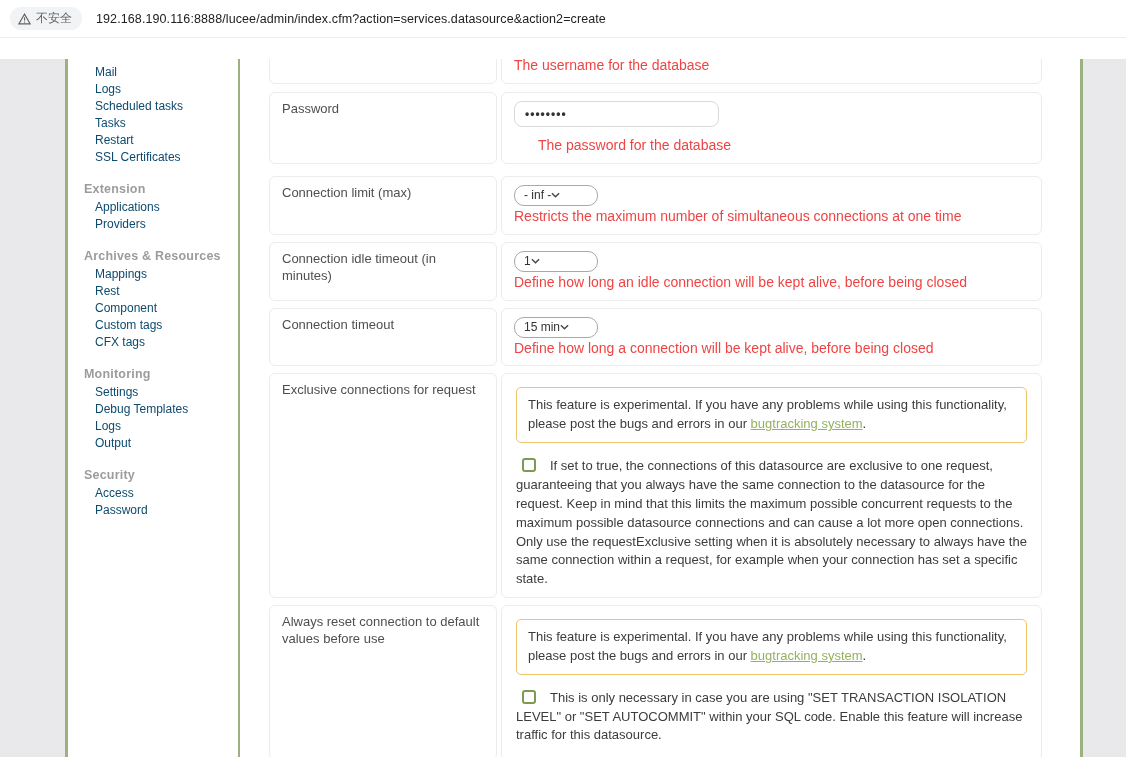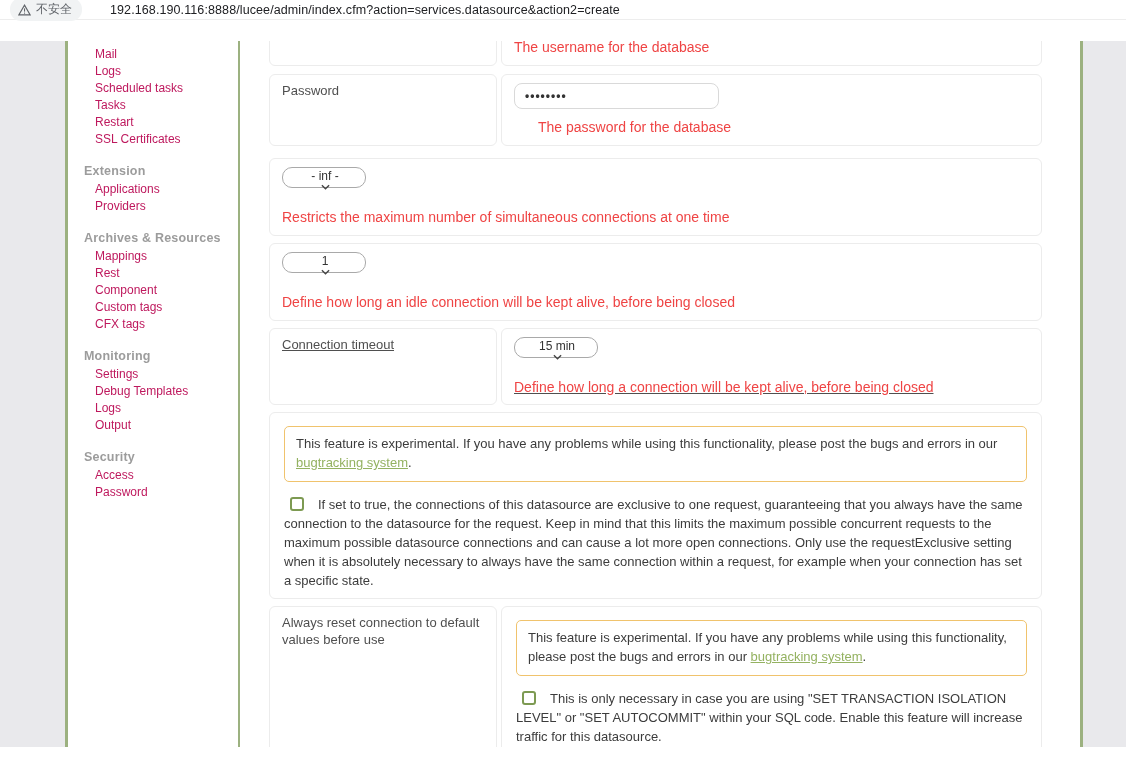--- a/index.html
+++ b/index.html
@@ -1,38 +1,38 @@
 <!DOCTYPE html>
 <html><head>
 <meta charset="utf-8">
 <style>
   * { margin:0; padding:0; box-sizing:border-box; }
   html,body { width:1126px; height:757px; overflow:hidden; background:#fff;
     font-family:"Liberation Sans", sans-serif; }
 
   
-  .browser-bar { height:20px; background:#fff; display:flex; align-items:center;
+  .browser-bar { height:38px; background:#fff; display:flex; align-items:center;
     padding-left:10px; border-bottom:1px solid #ededed; }
   .sec-badge { display:flex; align-items:center; gap:5px; background:#f1f3f4;
     border-radius:11px; padding:3px 10px 3px 8px; font-size:12px; color:#5f6368; }
   .warn-tri { width:13px; height:12px; flex:0 0 auto; }
-  .url-text { margin-left:28px; font-size:12.5px; color:#202124; letter-spacing:.1px; }
+  .url-text { margin-left:14px; font-size:12.5px; color:#202124; letter-spacing:.1px; }
 
   
   .page { height:727px; background:#fff; }
   .page-inner { margin-top:21px; height:706px; background:#e9e9ec; }
   .panel { margin-left:65px; width:1018px; height:100%; background:#fff;
     border-left:3px solid #9cb180; border-right:3px solid #9cb180; display:flex; }
 
   
   .sidebar { width:172px; flex:0 0 172px; border-right:2px solid #9cb180;
     padding:4px 0 0 16px; overflow:hidden; }
   .side-head { font-size:12.5px; font-weight:bold; color:#9c9c9c; margin-top:17px;
     margin-bottom:2px; letter-spacing:.2px; }
-  .side-item { display:block; font-size:12px; color:#be185d; padding:1.5px 0 1.5px 11px;
+  .side-item { display:block; font-size:12px; color:#0c4a6e; padding:1.5px 0 1.5px 11px;
     text-decoration:none; cursor:pointer; }
 
   
   .main { flex:1; padding:0 38px 0 29px; overflow:hidden; }
   .frow { display:flex; gap:4px; margin-bottom:7px; }
   .cell { border:1px solid #ececec; border-radius:6px; background:#fff; }
   .cell-label { width:228px; flex:0 0 228px; padding:8px 12px; font-size:13px;
     color:#4f4f4f; line-height:1.3; }
   .cell-content { flex:1; padding:8px 12px; font-size:13px; color:#4f4f4f; line-height:1.35; }
   .desc { font-size:14px; color:#ef4444; }
@@ -40,35 +40,35 @@
   .row-partial { margin-top:-12px; margin-bottom:8px; }
   .row-partial .cell { min-height:36px; }
 
   .pw-input { width:205px; height:26px; border:1px solid #d9d9d9; border-radius:8px;
     padding:2px 10px; font-size:12px; font-weight:bold; letter-spacing:1px; color:#333;
     outline:none; }
   .pw-desc { margin-top:9px;margin-left:24px; }
 
   .sel { display:inline-flex; align-items:center; 
     width:84px; height:21px; border:1px solid #a9a9a9; border-radius:10px;
-    background:#fff; padding:0 7px 0 9px; font-size:12px; color:#333; cursor:pointer;flex-direction:column; }
-  .sel-desc { margin-top:20px; }
+    background:#fff; padding:0 7px 0 9px; font-size:12px; color:#333; cursor:pointer; }
+  .sel-desc { margin-top:1px; }
   .chev { width:9px; height:6px; flex:0 0 auto; }
 
   .warnbox { border:1px solid #f0c36d; border-radius:5px; background:#fff;
     padding:8px 11px; margin:5px 2px 12px 2px; font-size:13px; color:#3c3c3c; line-height:1.45; }
   a.glink { color:#94b261; text-decoration:underline; cursor:pointer; }
 
   input.gcheck { appearance:none; -webkit-appearance:none; width:14px; height:14px;
     border:2px solid #7d9a52; border-radius:3px; background:#fff; cursor:pointer;
     vertical-align:-2px; }
   .chk-par { font-size:13px; color:#3c3c3c; line-height:1.45; padding:2px 2px 0 2px; }
   .chk-par input.gcheck { float:left; margin:1px 14px 2px 6px; }
 
-  .mh64 { min-height:64px; } .mh48 { min-height:48px; } .mh46 { min-height:46px;text-decoration:underline; }
+  .mh64 { min-height:64px; } .mh48 { min-height:48px; } .mh46 { min-height:46px; }
   .gap-lg { margin-bottom:12px; }
   .spacer-sm { height:6px; }
 </style>
 </head>
 <body>
 
 <div class="browser-bar">
   <span class="sec-badge">
     <svg class="warn-tri" viewBox="0 0 16 14">
       <path d="M8 1 L15 13 L1 13 Z" fill="none" stroke="#5f6368" stroke-width="1.4"></path>
@@ -131,32 +131,34 @@
 
     <div class="frow gap-lg">
       <div class="cell cell-label mh64">Password</div>
       <div class="cell cell-content mh64">
         <input type="password" class="pw-input" value="••••••••" style="">
         <div class="desc pw-desc">The password for the database</div>
       </div>
     </div>
 
     <div class="frow">
+      <div class="cell cell-label mh48">Connection limit (max)</div>
       <div class="cell cell-content mh48">
         <span class="sel">
           <span>- inf -</span>
           <svg class="chev" viewBox="0 0 10 6">
             <polyline points="1,1 5,5 9,1" fill="none" stroke="#444" stroke-width="1.5"></polyline>
                 </svg>
         </span>
         <div class="desc sel-desc">Restricts the maximum number of simultaneous connections at one time</div>
       </div>
     </div>
 
     <div class="frow">
+      <div class="cell cell-label mh48">Connection idle timeout (in minutes)</div>
       <div class="cell cell-content mh48">
         <span class="sel">
           <span>1</span>
           <svg class="chev" viewBox="0 0 10 6">
             <polyline points="1,1 5,5 9,1" fill="none" stroke="#444" stroke-width="1.5"></polyline>
                 </svg>
         </span>
         <div class="desc sel-desc">Define how long an idle connection will be kept alive, before being closed</div>
       </div>
     </div>
@@ -168,20 +170,21 @@
           <span>15 min</span>
           <svg class="chev" viewBox="0 0 10 6">
             <polyline points="1,1 5,5 9,1" fill="none" stroke="#444" stroke-width="1.5"></polyline>
                 </svg>
         </span>
         <div class="desc sel-desc">Define how long a connection will be kept alive, before being closed</div>
       </div>
     </div>
 
     <div class="frow">
+      <div class="cell cell-label">Exclusive connections for request</div>
       <div class="cell cell-content">
         <div class="warnbox"><span>This feature is experimental. If you have any problems while using this functionality, please post the bugs and errors in our </span><a class="glink">bugtracking system</a><span>.</span></div>
         <div class="chk-par">
           <input type="checkbox" class="gcheck" style=""><span>If set to true, the connections of this datasource are exclusive to one request, guaranteeing that you always have the same connection to the datasource for the request. Keep in mind that this limits the maximum possible concurrent requests to the maximum possible datasource connections and can cause a lot more open connections. Only use the requestExclusive setting when it is absolutely necessary to always have the same connection within a request, for example when your connection has set a specific state.</span>
         </div>
       </div>
     </div>
 
     <div class="frow">
       <div class="cell cell-label">Always reset connection to default values before use</div>

